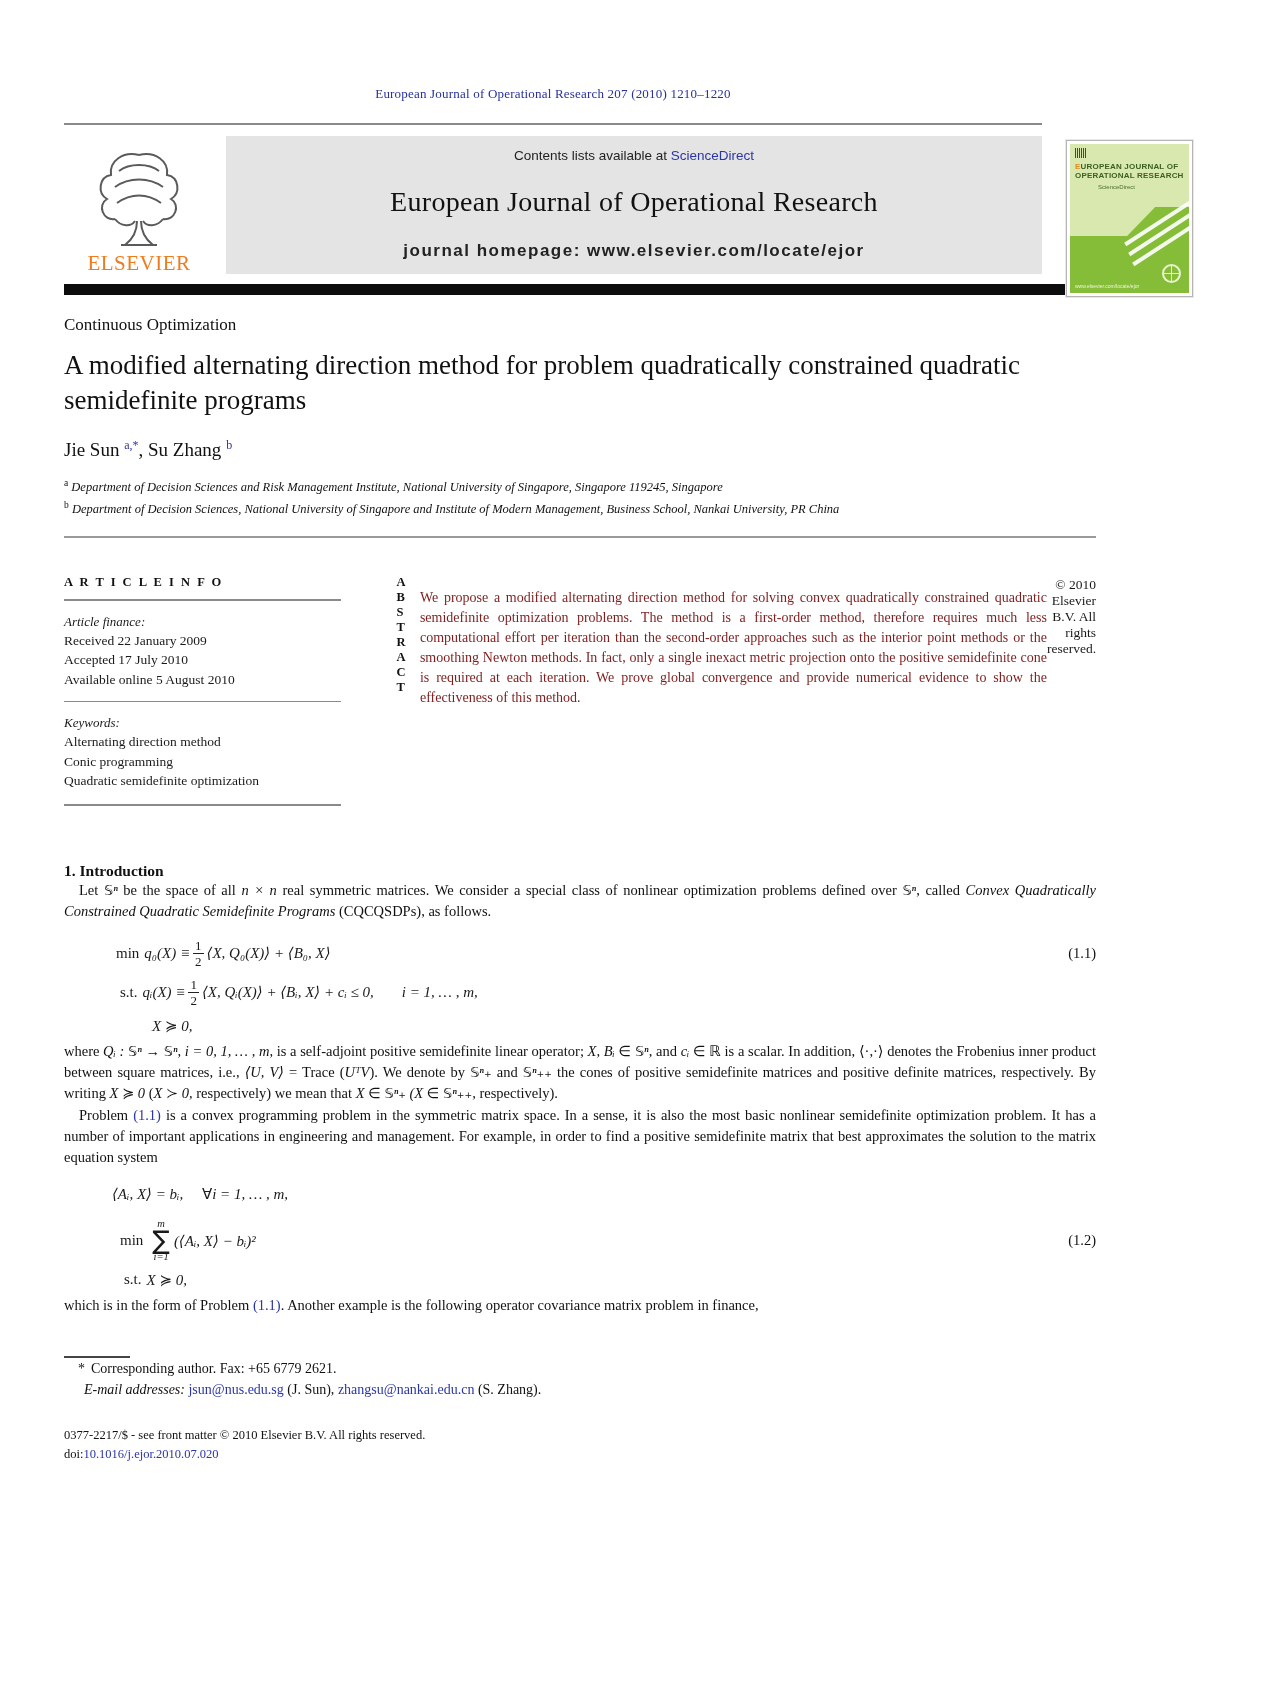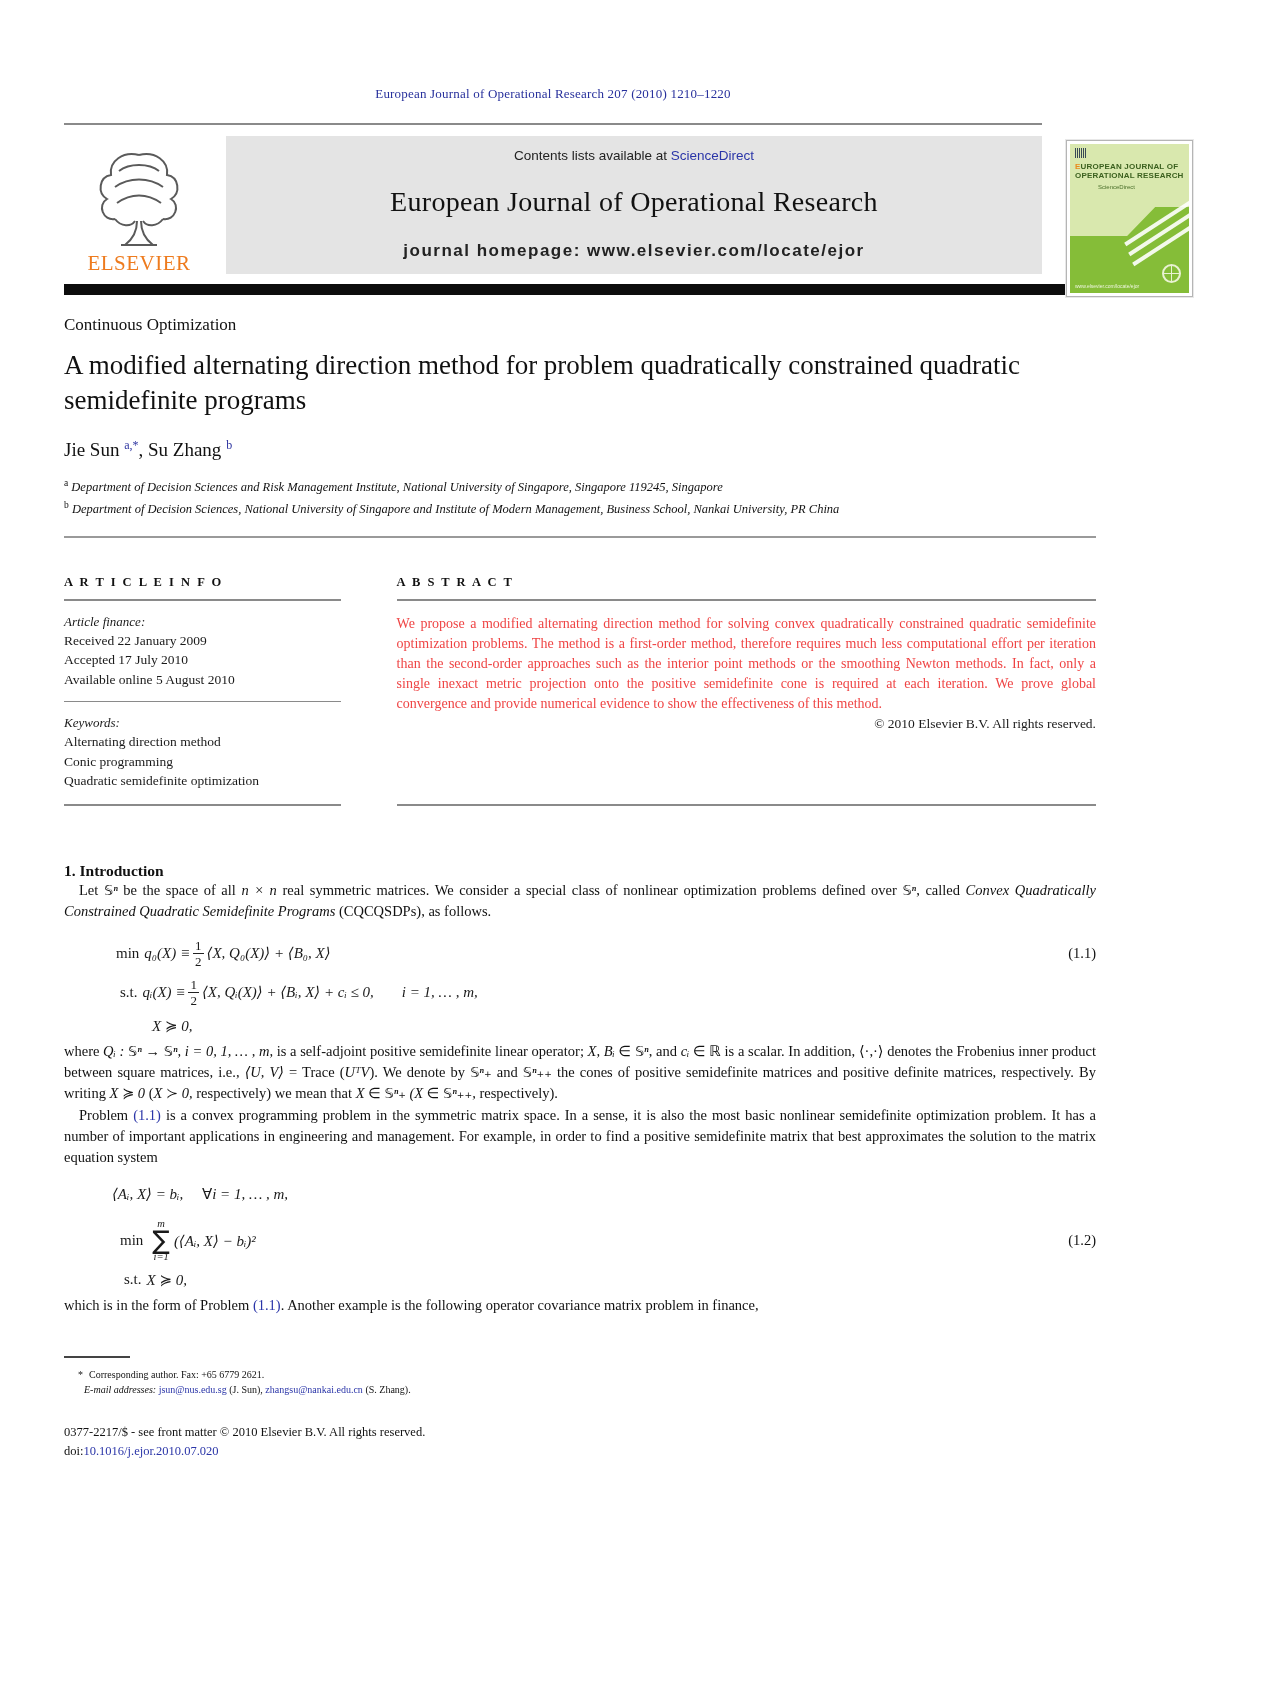--- a/index.html
+++ b/index.html
@@ -52,27 +52,27 @@
   .arttitle{margin-top:13px;width:1012px;font-size:27px;line-height:1.28;color:#111;}
   .authors{margin-top:21px;font-size:19px;color:#111;}
   .authors sup{font-size:12px;color:#2d34a0;}
   .affils{margin-top:15px;font-size:12.5px;line-height:1.6;font-style:italic;color:#111;}
   .affils sup{font-style:normal;font-size:9.5px;}
   .divider{width:1032px;height:2px;background:#9a9a9a;margin-top:17px;}
 
   
   .cols{display:flex;margin-top:37px;gap:40px;}
   .col-left{width:280px;display:flex;flex-direction:column;}
-  .col-right{margin-left:16px;width:708px;display:flex;flex-direction:column;justify-content:space-between;}
+  .col-right{margin-left:16px;width:708px;display:flex;flex-direction:row;justify-content:space-between;}
   .colhead{font-size:12.5px;font-weight:bold;letter-spacing:2px;color:#111;}
   .colrule{height:2px;background:#8a8a8a;margin-top:9px;}
   .histlabel{margin-top:13px;font-style:italic;font-size:13px;}
   .histline{font-size:13.5px;line-height:1.3;margin-top:2px;}
   .midrule{height:1px;background:#8a8a8a;margin-top:13px;}
-  .abstract{margin-top:13px;font-size:14px;line-height:1.43;text-align:justify;color:#ef4444;}
+  .abstract{margin-top:13px;font-size:14px;line-height:1.43;text-align:justify;color:#7f1d1d;}
   .abs-copy{text-align:right;font-size:13.5px;margin-top:2px;}
   .grow{flex:1;}
   .botrule{height:2px;background:#8a8a8a;margin-top:14px;}
 
   
   .sechead{margin-top:56px;font-size:15.5px;font-weight:bold;color:#111;}
   p.body{margin:0;font-size:14.5px;line-height:1.47;text-align:justify;color:#111;}
   .ind{text-indent:15px;}
   .mt{margin-top:14px;}
   .m{font-style:italic;font-family:"Liberation Serif","DejaVu Sans","DejaVu Serif",serif;}
@@ -85,21 +85,21 @@
   .frac .den{display:block;padding-top:1px;font-size:13px;}
   .op{font-style:normal;margin-right:5px;}
   .cond{margin-left:28px;}
   .sum{display:inline-flex;flex-direction:column;align-items:center;line-height:1;
        vertical-align:middle;margin:0 4px;}
   .sum .lim{font-size:10.5px;font-style:italic;}
   .sum .sig{font-size:26px;line-height:.9;font-family:"DejaVu Sans",sans-serif;font-style:normal;}
 
   
   .fnrule{width:66px;height:2px;background:#444;margin-top:40px;}
-  .fn{margin-top:9px;font-size:10px;line-height:1.5;color:#111;}
+  .fn{font-size:14px;line-height:1.5;color:#111;}
   .fn .star{margin-right:6px;}
   .fn-email{margin-left:20px;}
   .fn a{color:#2a35a8;text-decoration:none;}
   .imprint{margin-top:26px;font-size:12.5px;line-height:1.5;color:#111;}
   .imprint a{color:#2a35a8;text-decoration:none;}
 </style>
 </head>
 <body>
 
 <div class="page">

